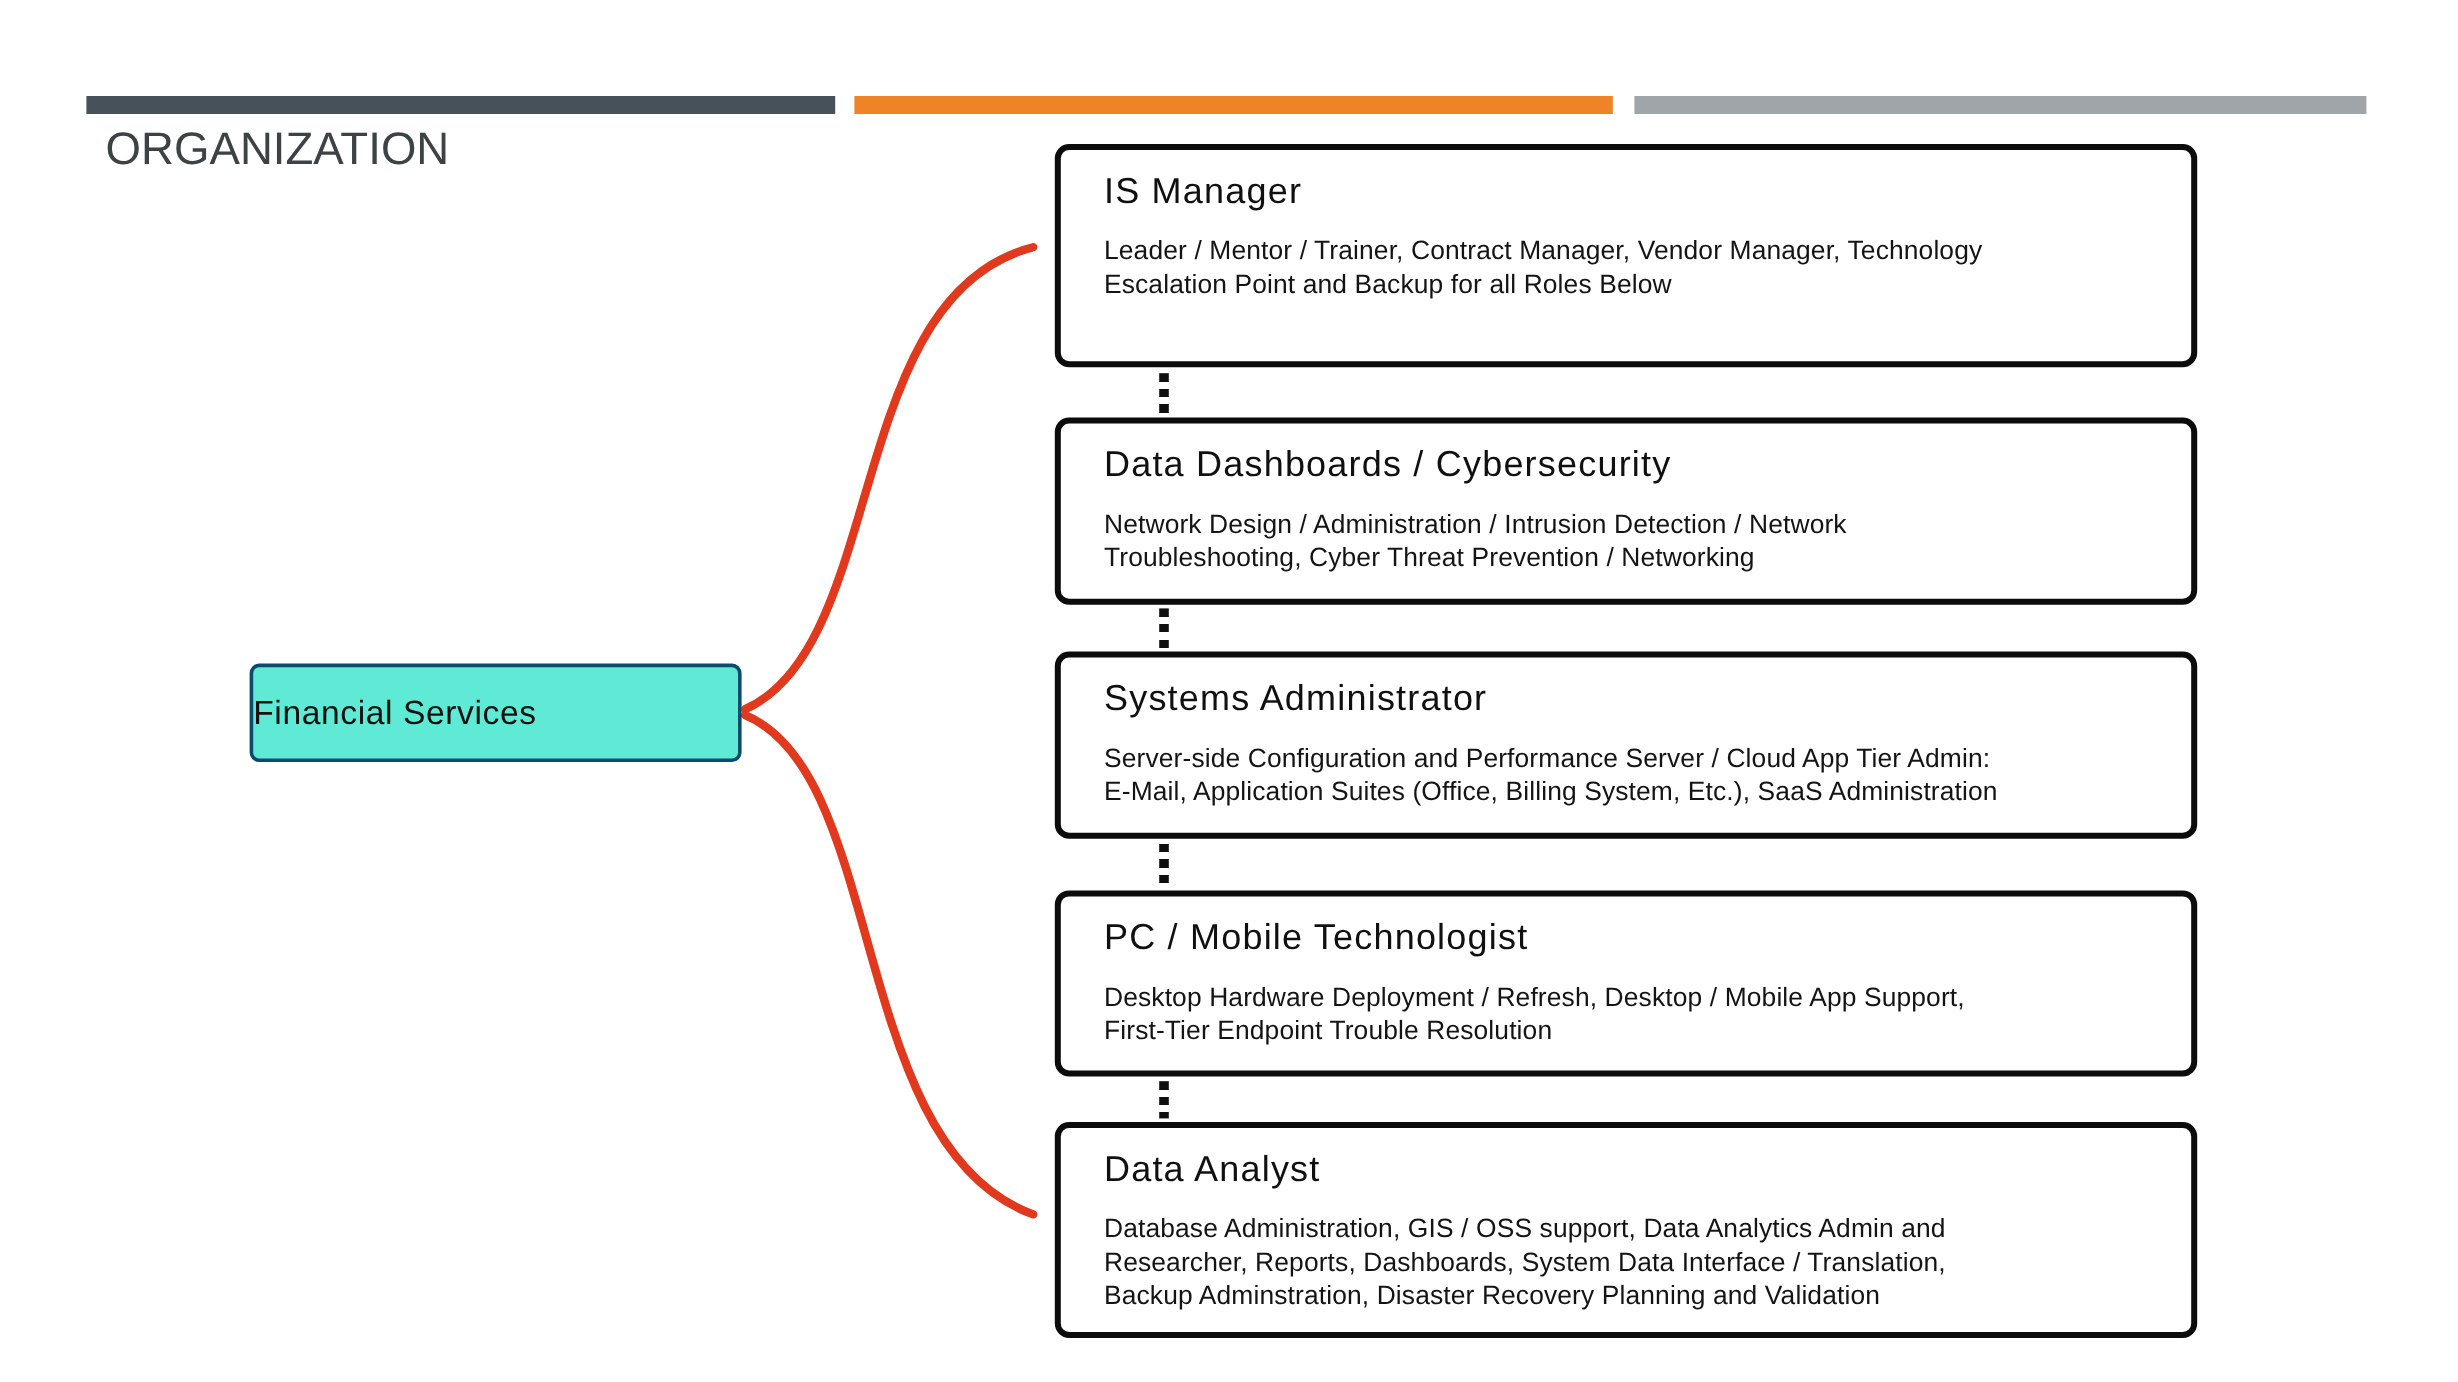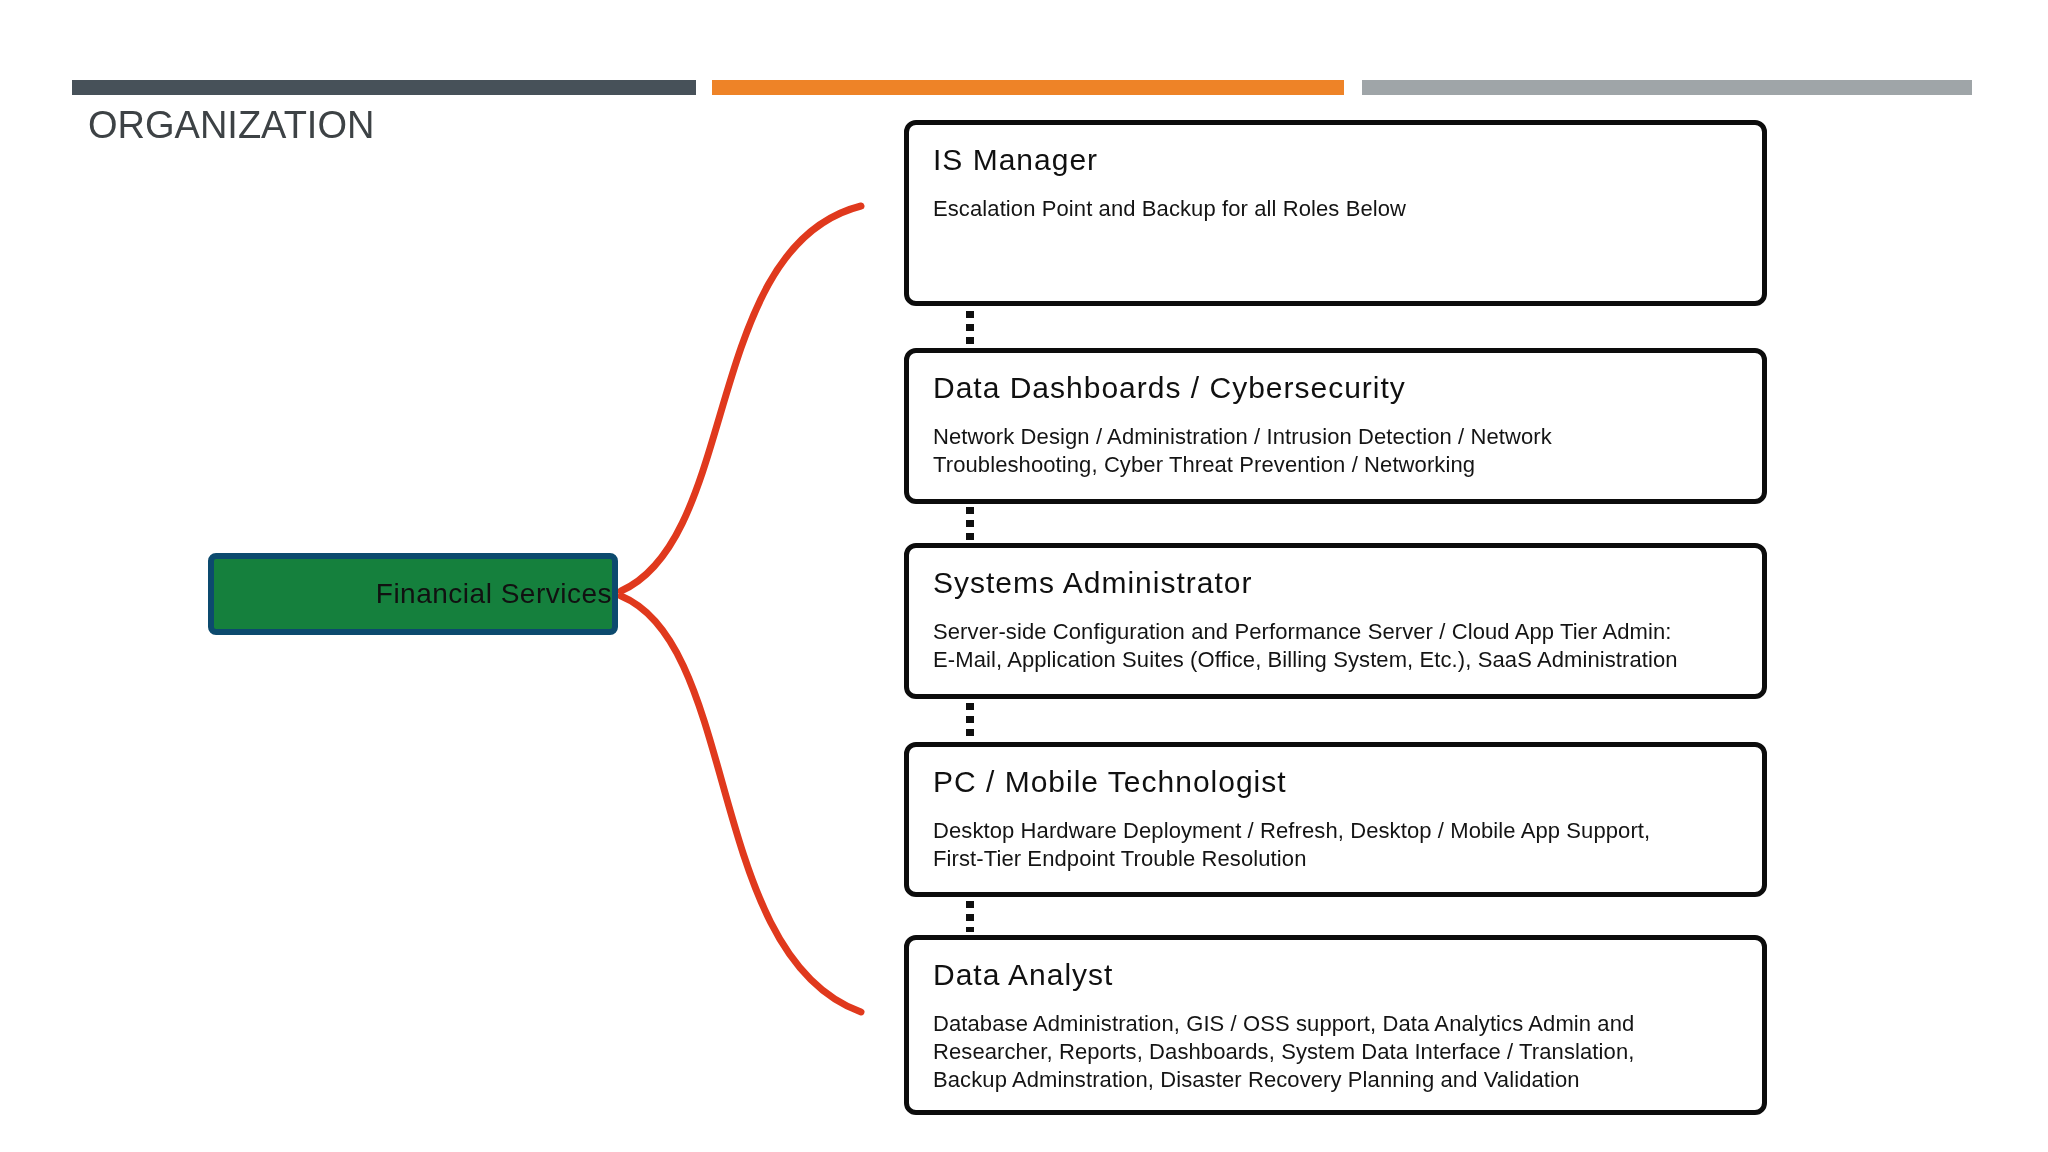--- a/index.html
+++ b/index.html
@@ -39,43 +39,43 @@
   }
 
   
   .root-box {
     position: absolute;
     left: 208px;
     top: 553px;
     width: 410px;
     height: 82px;
     box-sizing: border-box;
-    background: #15803d;
-    border: 6px solid #0c4a6e;
+    background: #5eead4;
+    border: 3px solid #0c4a6e;
     border-radius: 8px;
     display: flex;
     align-items: center;
-    justify-content: flex-end;
+    justify-content: flex-start;
   }
   .root-box .root-label {
     font-size: 28px;
     color: #111111;
     letter-spacing: 0.5px;
   }
 
   
   .role-box {
     position: absolute;
-    left: 904px;
-    width: 863px;
+    left: 879px;
+    width: 952px;
     box-sizing: border-box;
     background: #ffffff;
     border: 5px solid #0c0c0c;
     border-radius: 12px;
-    padding: 18px 12px 0 24px;
+    padding: 18px 12px 0 36px;
   }
   .role-box.b1 { top: 120px; height: 186px; }
   .role-box.b2 { top: 348px; height: 156px; }
   .role-box.b3 { top: 543px; height: 156px; }
   .role-box.b4 { top: 742px; height: 155px; }
   .role-box.b5 { top: 935px; height: 180px; }
 
   .role-title {
     margin: 0 0 18px 0;
     font-size: 30px;
@@ -135,20 +135,21 @@
   <div class="dotted-connector d3"></div>
   <div class="dotted-connector d4"></div>
 
   <div class="root-box">
     <span class="root-label">Financial Services</span>
   </div>
 
   <div class="role-box b1">
     <h2 class="role-title">IS Manager</h2>
     <div class="role-desc">
+        <div>Leader / Mentor / Trainer, Contract Manager, Vendor Manager, Technology</div>
         <div>Escalation Point and Backup for all Roles Below</div>
       </div>
   </div>
 
   <div class="role-box b2">
     <h2 class="role-title">Data Dashboards / Cybersecurity</h2>
     <div class="role-desc">
         <div>Network Design / Administration / Intrusion Detection / Network</div>
         <div>Troubleshooting, Cyber Threat Prevention / Networking</div>
       </div>

